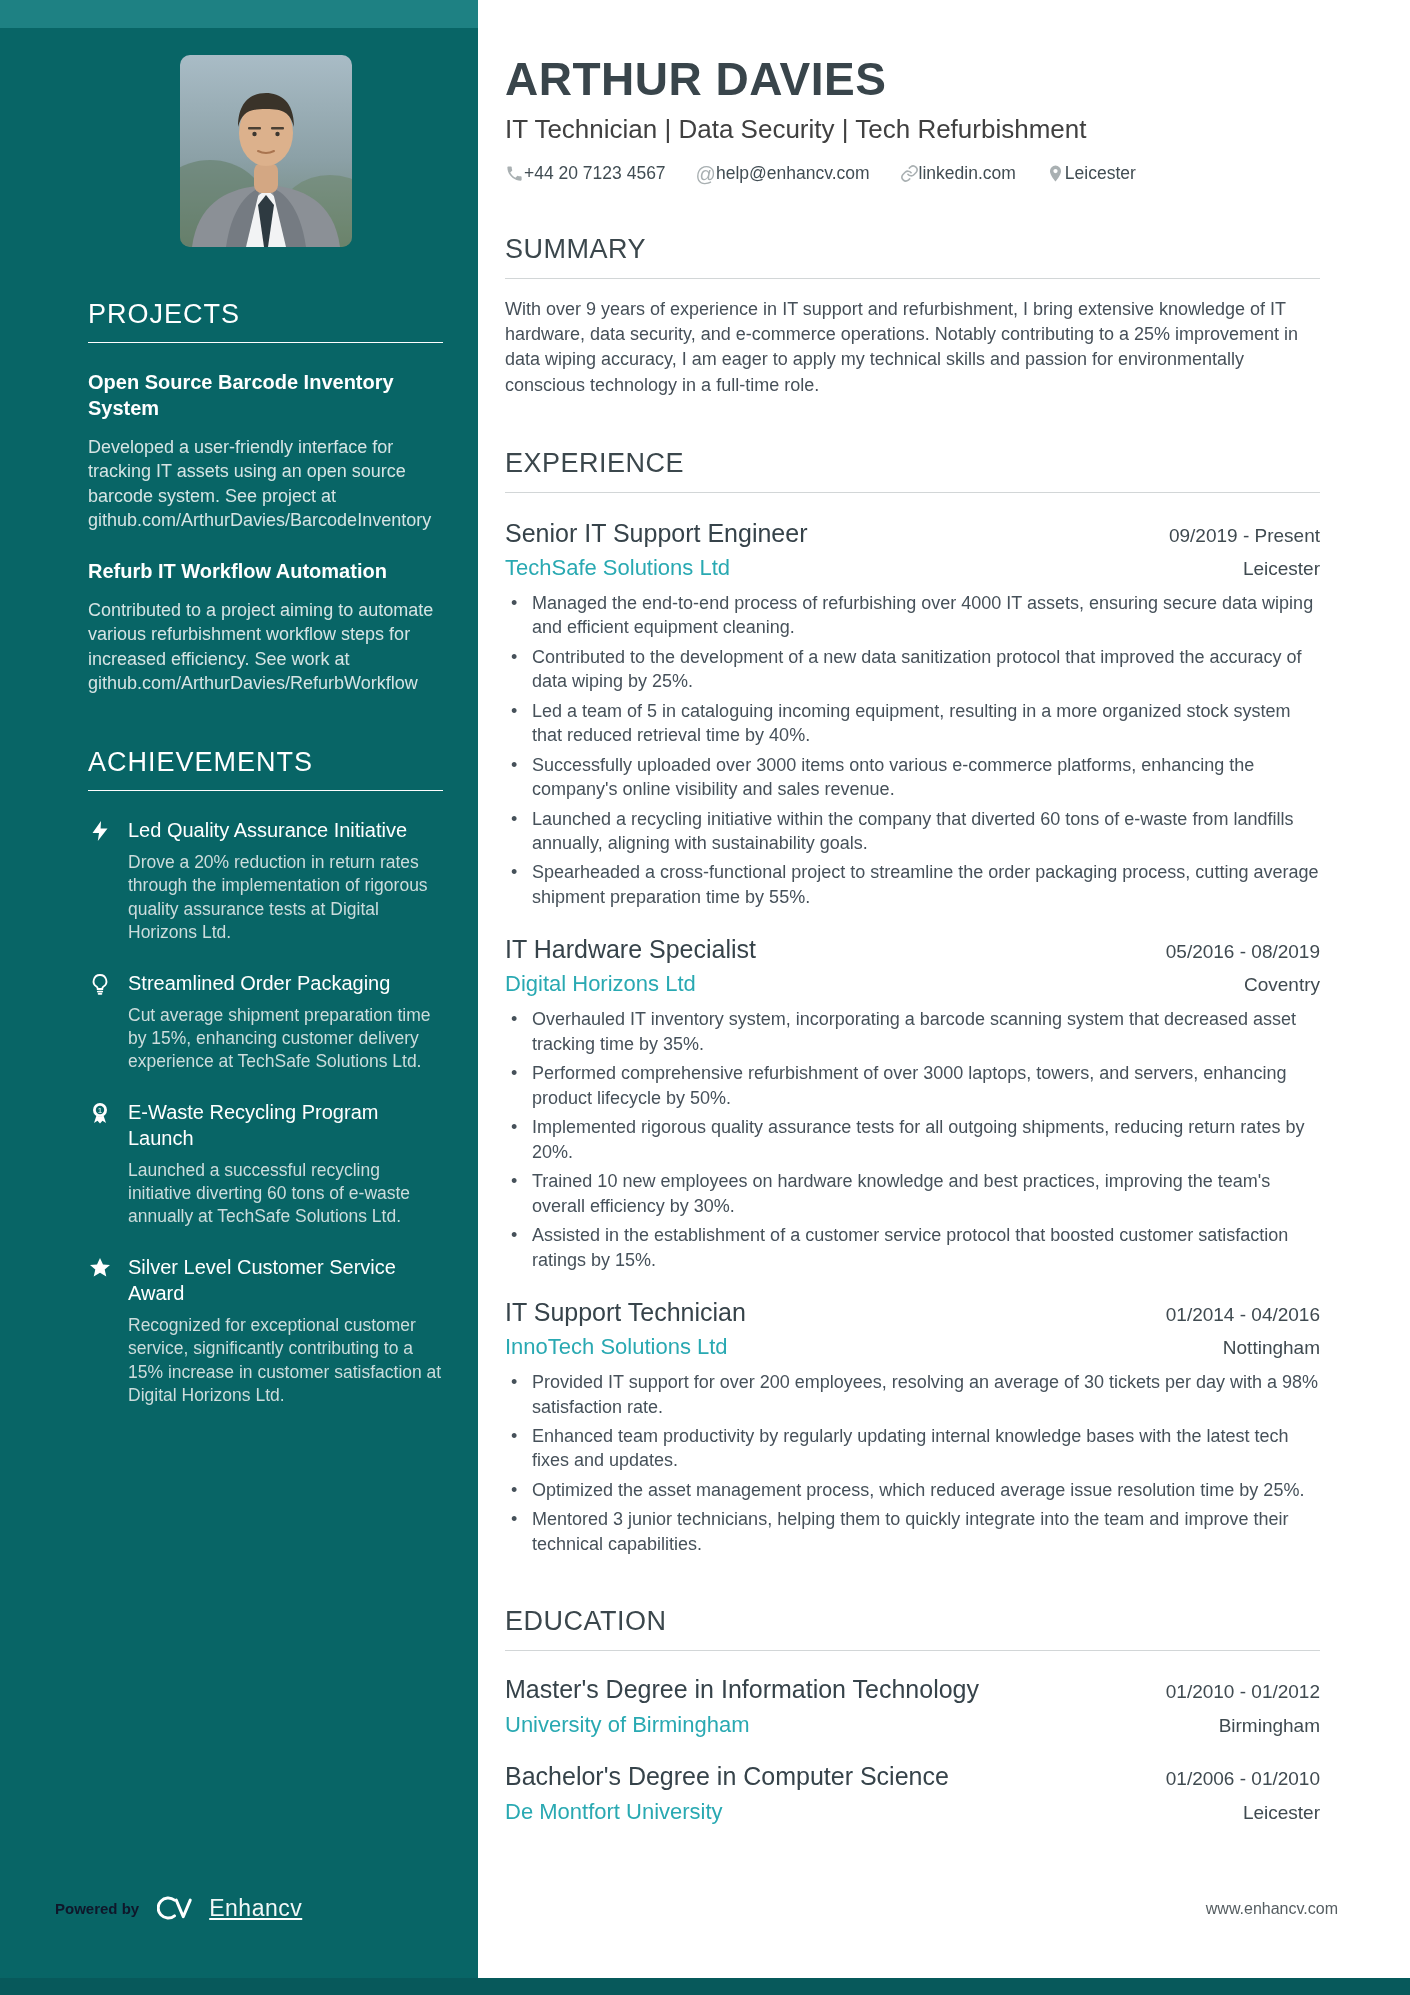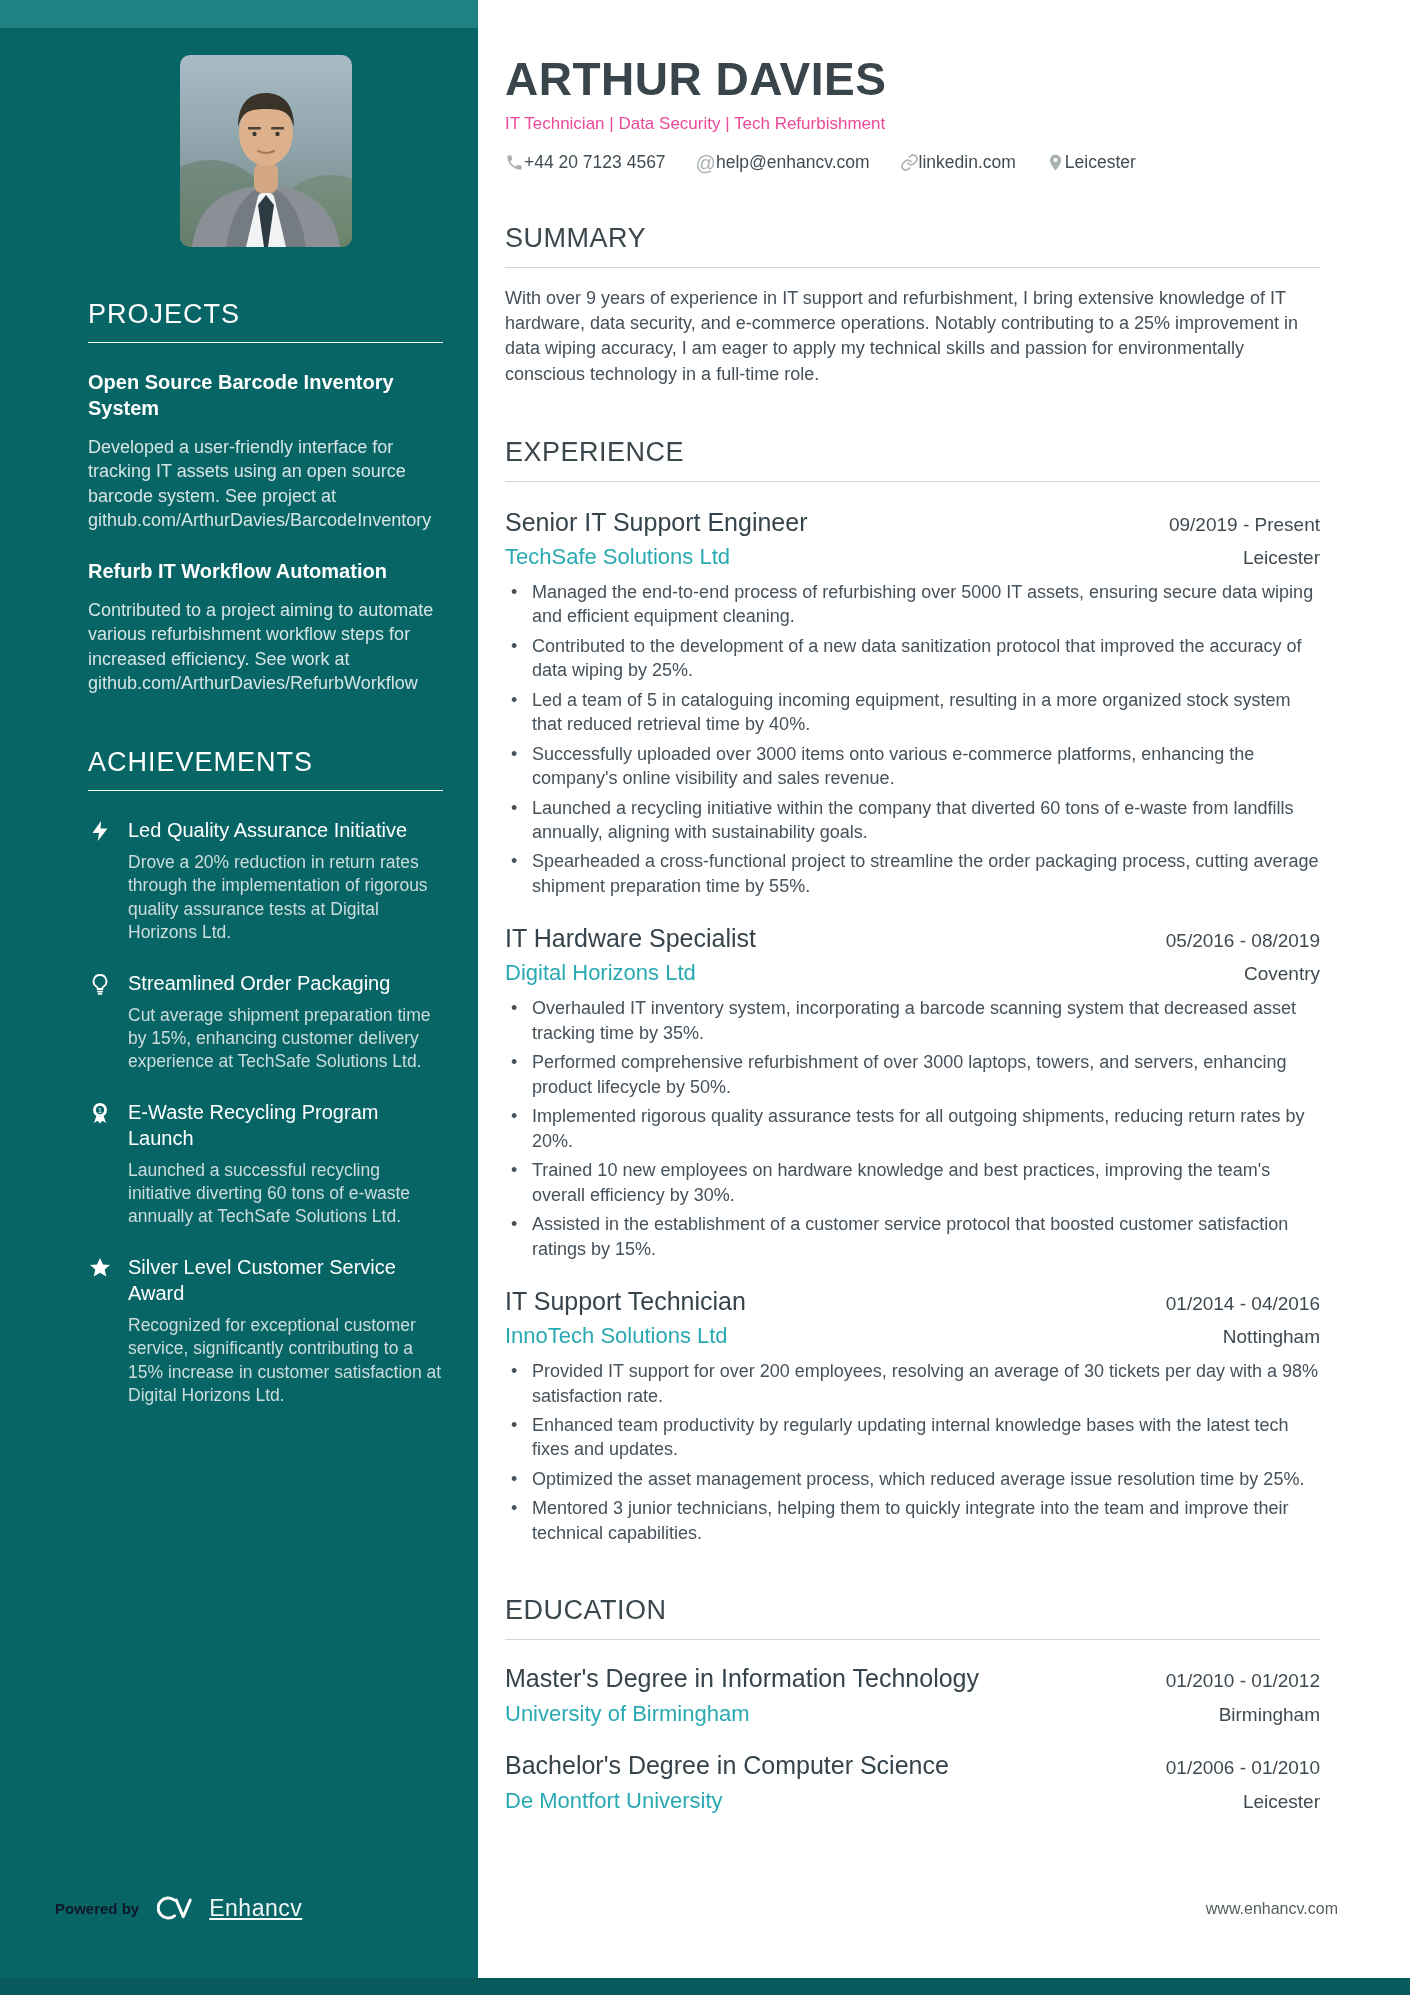--- a/index.html
+++ b/index.html
@@ -54,21 +54,21 @@
   .brand-name { font-size:23px; font-weight:300; letter-spacing:0.5px; color:#f2f8f8; }
   .site-url {
     position:absolute; right:72px; top:1900px; z-index:5;
     font-size:16px; color:#555d61;text-align:center;
   }
   
   .main {
     position:absolute; left:505px; top:52px; width:815px;
   }
   .name { font-size:46px; font-weight:700; letter-spacing:0.5px; color:#39454b; }
-  .job-subtitle { margin-top:8px; font-size:17px; color:#ec4899; }
+  .job-subtitle { margin-top:8px; font-size:26px; color:#404040; }
   .contact-row { margin-top:18px; display:flex; align-items:center; gap:30px; }
   .contact-item { display:flex; align-items:center; gap:0; font-size:17.5px; color:#414d53; }
   .contact-item .cicon { color:#a9b0b2; display:flex; align-items:center; }
   .cicon svg { width:19px; height:19px; }
   .at-glyph { font-size:20px; color:#a9b0b2; line-height:1; }
   .section { margin-top:50px; }
   .section-heading {
     font-size:27px; font-weight:400; letter-spacing:0.5px; color:#3b474c;
     padding-bottom:13px; border-bottom:1px solid #d2d6d7;
   }
@@ -253,21 +253,21 @@
     <article class="job">
       <div class="row-split">
         <div class="job-title">Senior IT Support Engineer</div>
         <div class="job-dates">09/2019 - Present</div>
       </div>
       <div class="row-split">
         <div class="company">TechSafe Solutions Ltd</div>
         <div class="job-loc">Leicester</div>
       </div>
       <ul class="bullets">
-        <li>Managed the end-to-end process of refurbishing over 5000 IT assets, ensuring secure data wiping and efficient equipment cleaning.</li>
+        <li>Managed the end-to-end process of refurbishing over 4000 IT assets, ensuring secure data wiping and efficient equipment cleaning.</li>
         <li>Contributed to the development of a new data sanitization protocol that improved the accuracy of data wiping by 25%.</li>
         <li>Led a team of 5 in cataloguing incoming equipment, resulting in a more organized stock system that reduced retrieval time by 40%.</li>
         <li>Successfully uploaded over 3000 items onto various e-commerce platforms, enhancing the company's online visibility and sales revenue.</li>
         <li>Launched a recycling initiative within the company that diverted 60 tons of e-waste from landfills annually, aligning with sustainability goals.</li>
         <li>Spearheaded a cross-functional project to streamline the order packaging process, cutting average shipment preparation time by 55%.</li>
       </ul>
     </article>
 
     <article class="job">
       <div class="row-split">

